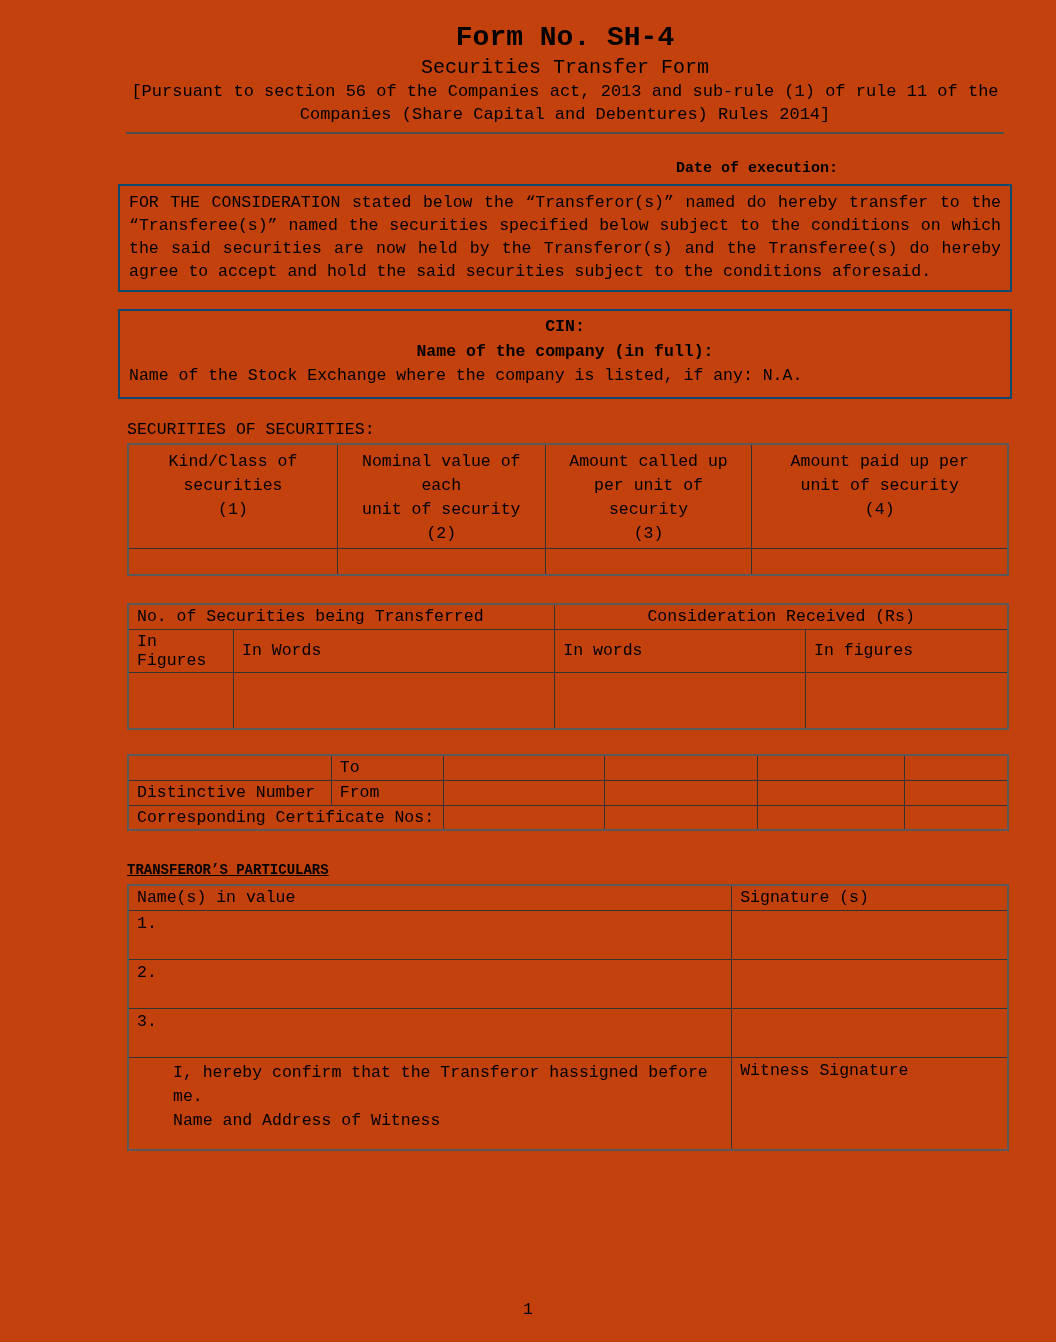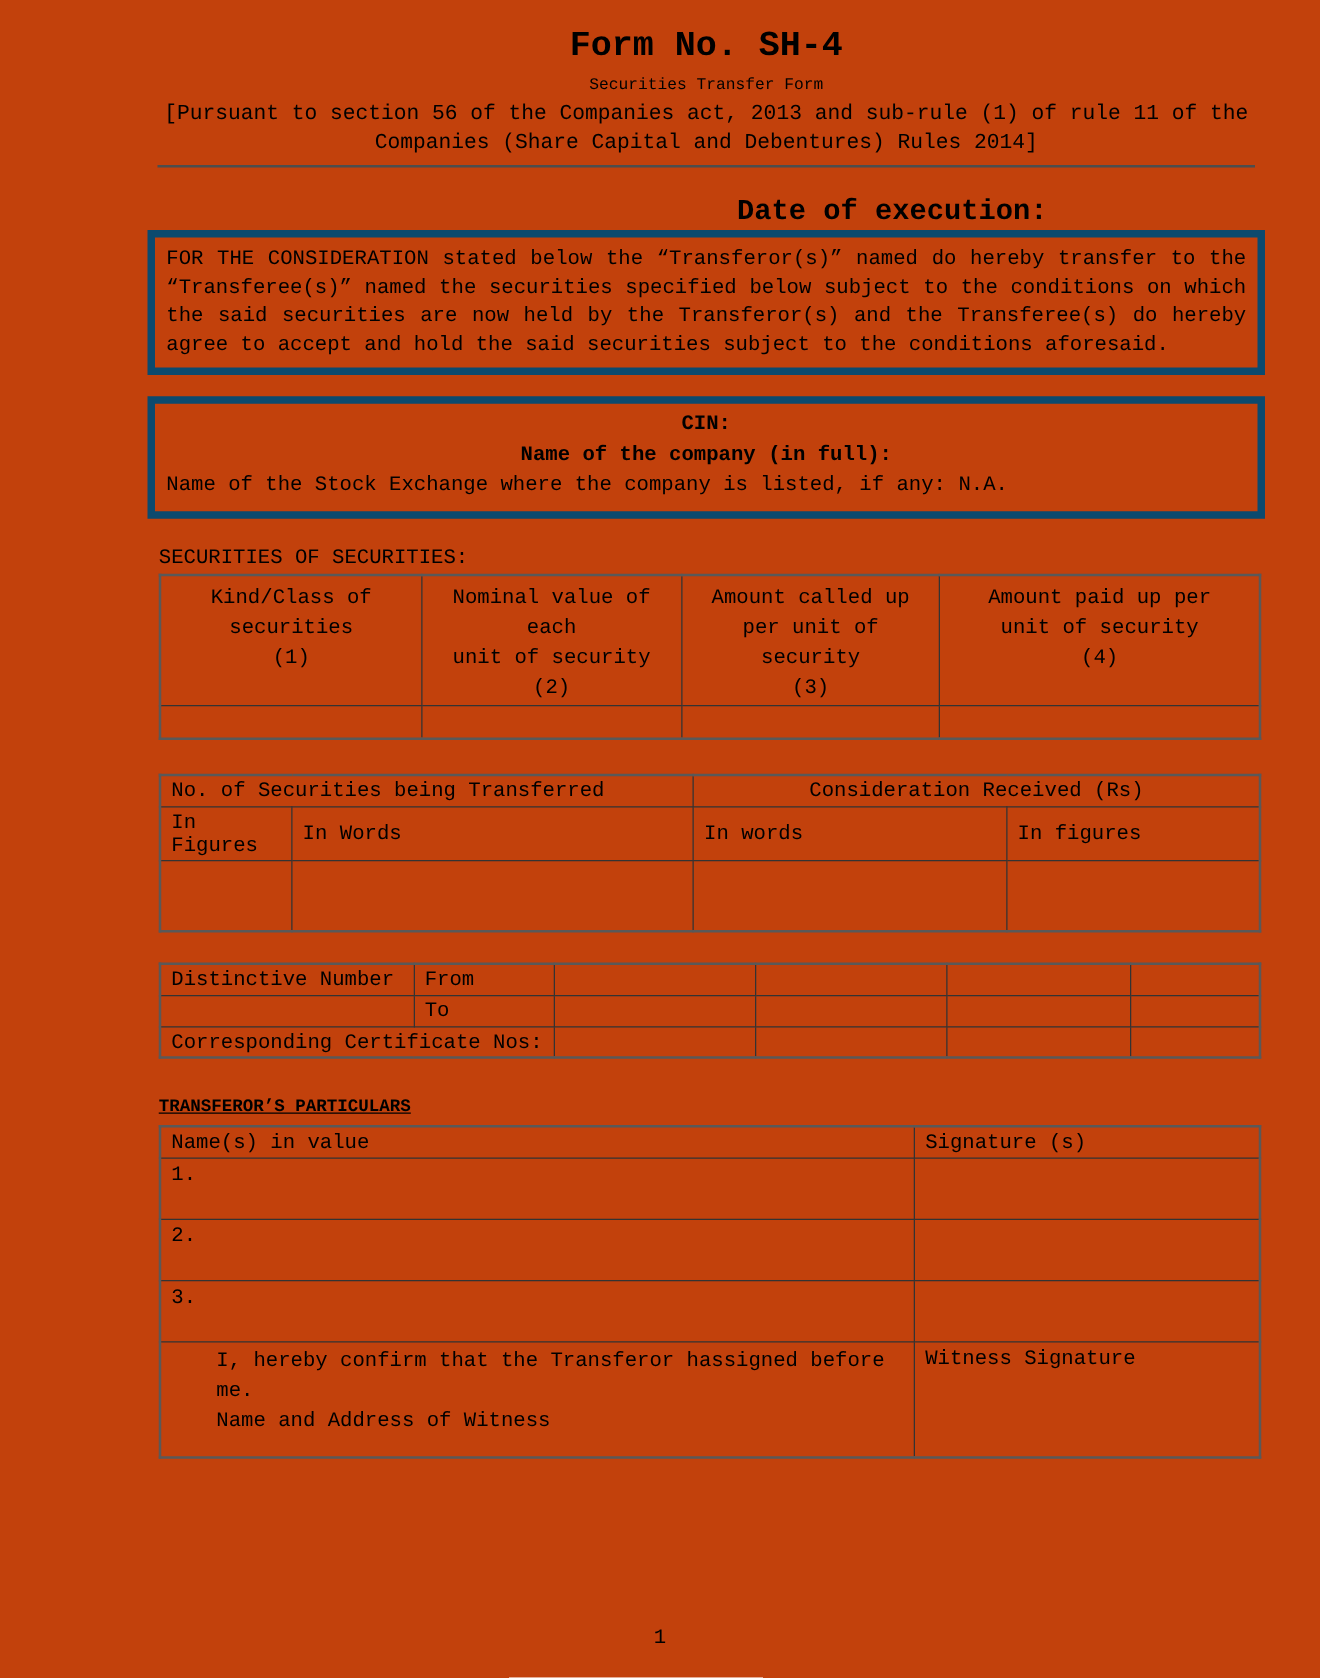--- a/index.html
+++ b/index.html
@@ -9,27 +9,27 @@
     height: 1342px;
     background: #c2410c;
     font-family: Liberation Mono, monospace;
     font-size: 16.5px;
     color: #000;
     overflow: hidden;
   }
   .content { position: absolute; left: 118px; top: 0; width: 894px; }
 
   .title { text-align: center; font-size: 28px; font-weight: bold; margin-top: 22px; line-height: 32px; }
-  .sub { text-align: center; font-size: 13px; line-height: 24px; margin-top: 2px; }
+  .sub { text-align: center; font-size: 20px; line-height: 24px; margin-top: 2px; }
   .pursuant { text-align: center; font-size: 17px; line-height: 23px; }
   .header-rule { border: none; border-top: 2px solid #4d4d4d; margin: 6px 8px 0 8px; }
 
-  .date-exec { margin-top: 25px; text-align: right; padding-right: 174px; font-weight: bold; font-size: 23px; line-height: 20px; }
-
-  .box { border: 6px solid #0c4a6e; }
+  .date-exec { margin-top: 25px; text-align: right; padding-right: 174px; font-weight: bold; font-size: 15px; line-height: 20px; }
+
+  .box { border: 2px solid #0c4a6e; }
   .consideration-box { margin-top: 5px; padding: 5px 9px 7px 9px; text-align: justify; line-height: 23px; }
   .company-box { margin-top: 17px; padding: 4px 9px 8px 9px; line-height: 24.5px; }
   .bold { font-weight: bold; text-align: center; }
 
   .section-label { margin: 21px 0 3px 9px; line-height: 20px; }
 
   table { border-collapse: collapse; width: 882px; margin-left: 9px; table-layout: fixed; border: 2px solid #595959; }
   td { border: 1px solid #333; padding: 2px 8px; font-size: 16.5px; overflow: hidden; }
 
   .sec-table td.hdr { text-align: center; vertical-align: top; padding-top: 5px; line-height: 24px; white-space: pre-line; }
@@ -142,30 +142,30 @@
       <colgroup>
         <col style="width:23.1%">
           <col style="width:12.7%">
           <col style="width:18.4%">
           <col style="width:17.3%">
           <col style="width:16.8%">
           <col style="width:11.7%">
       </colgroup>
       <tbody>
           <tr>
+        <td></td>
+        <td>To</td>
+        <td></td>
+        <td></td>
+        <td></td>
+        <td></td>
+      </tr>
+      <tr>
         <td>Distinctive Number</td>
         <td>From</td>
-        <td></td>
-        <td></td>
-        <td></td>
-        <td></td>
-      </tr>
-      <tr>
-        <td></td>
-        <td>To</td>
         <td></td>
         <td></td>
         <td></td>
         <td></td>
       </tr>
       <tr>
         <td colspan="2">Corresponding Certificate Nos:</td>
         <td></td>
         <td></td>
         <td></td>

